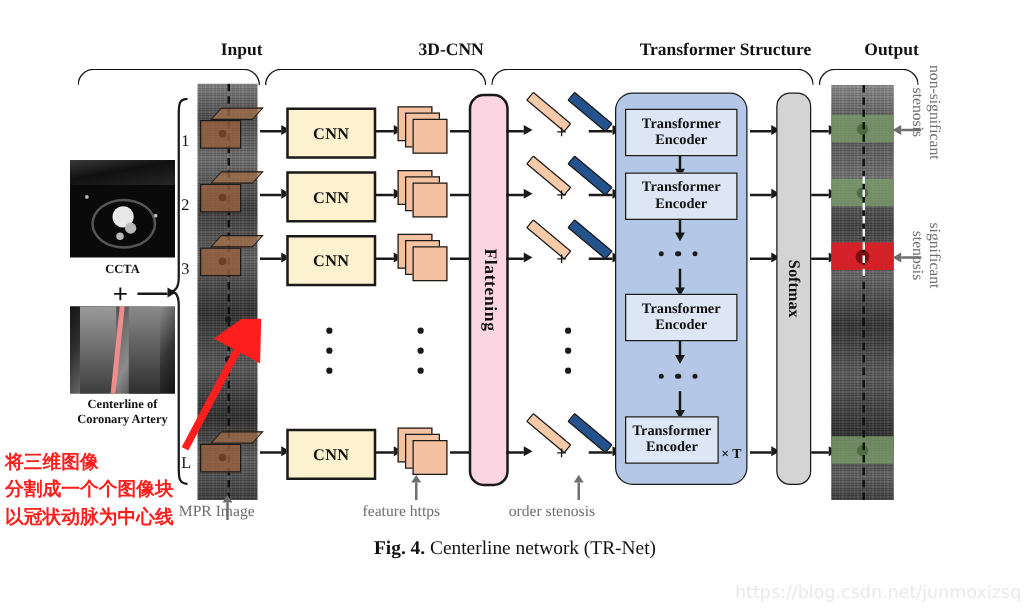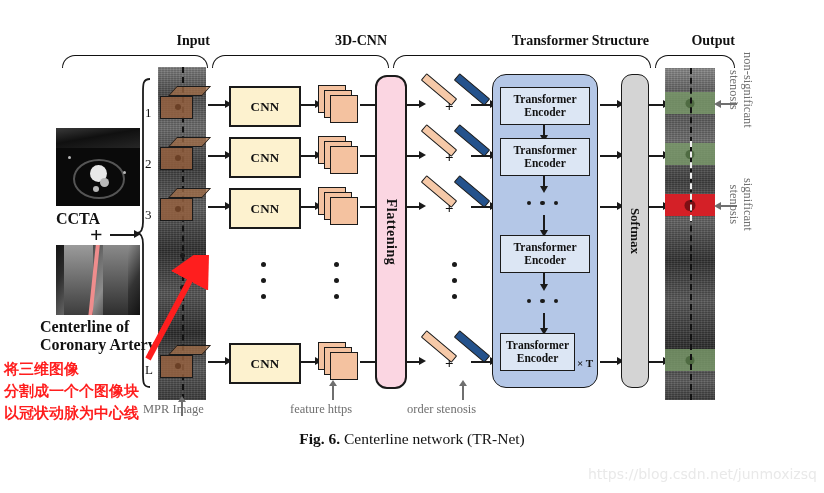--- a/index.html
+++ b/index.html
@@ -87,21 +87,21 @@
     transform-origin:bottom left;}
   .cube .dot{position:absolute;background:#6b4026;border-radius:50%;}
 
   .out{position:absolute;overflow:hidden;
        background:linear-gradient(180deg,#8a8a8a 0%,#4f4f4f 10%,#6d6d6d 22%,#3f3f3f 34%,
        #626262 46%,#313131 58%,#585858 70%,#2c2c2c 84%,#5d5d5d 94%,#3b3b3b 100%);}
   .band{position:absolute;left:0;width:100%;}
   .band .cdot{position:absolute;left:50%;transform:translateX(-50%);border-radius:50%;}
 
   
-  .cap-small{position:absolute;font-weight:bold;font-size:16px;text-align:left;line-height:1.15;}
+  .cap-small{position:absolute;font-weight:bold;font-size:10px;text-align:center;line-height:1.15;}
   .gray-lab{position:absolute;font-size:12.5px;color:#6f6f6f;white-space:nowrap;}
   .rot-lab{position:absolute;font-size:12.5px;color:#6f6f6f;white-space:nowrap;line-height:1.12;
            transform-origin:left top;text-align:center;}
   .idx{position:absolute;font-size:13px;font-weight:normal;}
   .redtext{position:absolute;color:#ff1e1e;font-size:15px;line-height:1.5;white-space:nowrap;
            font-family:"DejaVu Sans","Liberation Sans",sans-serif;font-weight:600;}
   .figcap{position:absolute;width:100%;text-align:center;font-size:15.5px;}
   .figcap b{font-weight:bold;}
   .wm{position:absolute;color:#e9e9e9;font-size:14px;
       font-family:"DejaVu Sans","Liberation Sans",sans-serif;white-space:nowrap;}
@@ -389,17 +389,17 @@
     </marker>
   </defs>
   <line x1="8" y1="104" x2="58" y2="10" stroke="#ff1e1e" stroke-width="6" marker-end="url(#redhead)"></line>
 </svg>
 
 <div class="redtext" style="left:4px;top:358px;">将三维图像</div>
 <div class="redtext" style="left:4px;top:380px;">分割成一个个图像块</div>
 <div class="redtext" style="left:4px;top:402px;">以冠状动脉为中心线</div>
 
 <div class="figcap" style="left:0;top:430px;">
-  <b>Fig. 6.</b>
+  <b>Fig. 4.</b>
   <span> Centerline network (TR-Net)</span>
 </div>
 
 <div class="wm" style="left:588px;top:466px;">https://blog.csdn.net/junmoxizsq</div>
 
 </body></html>

